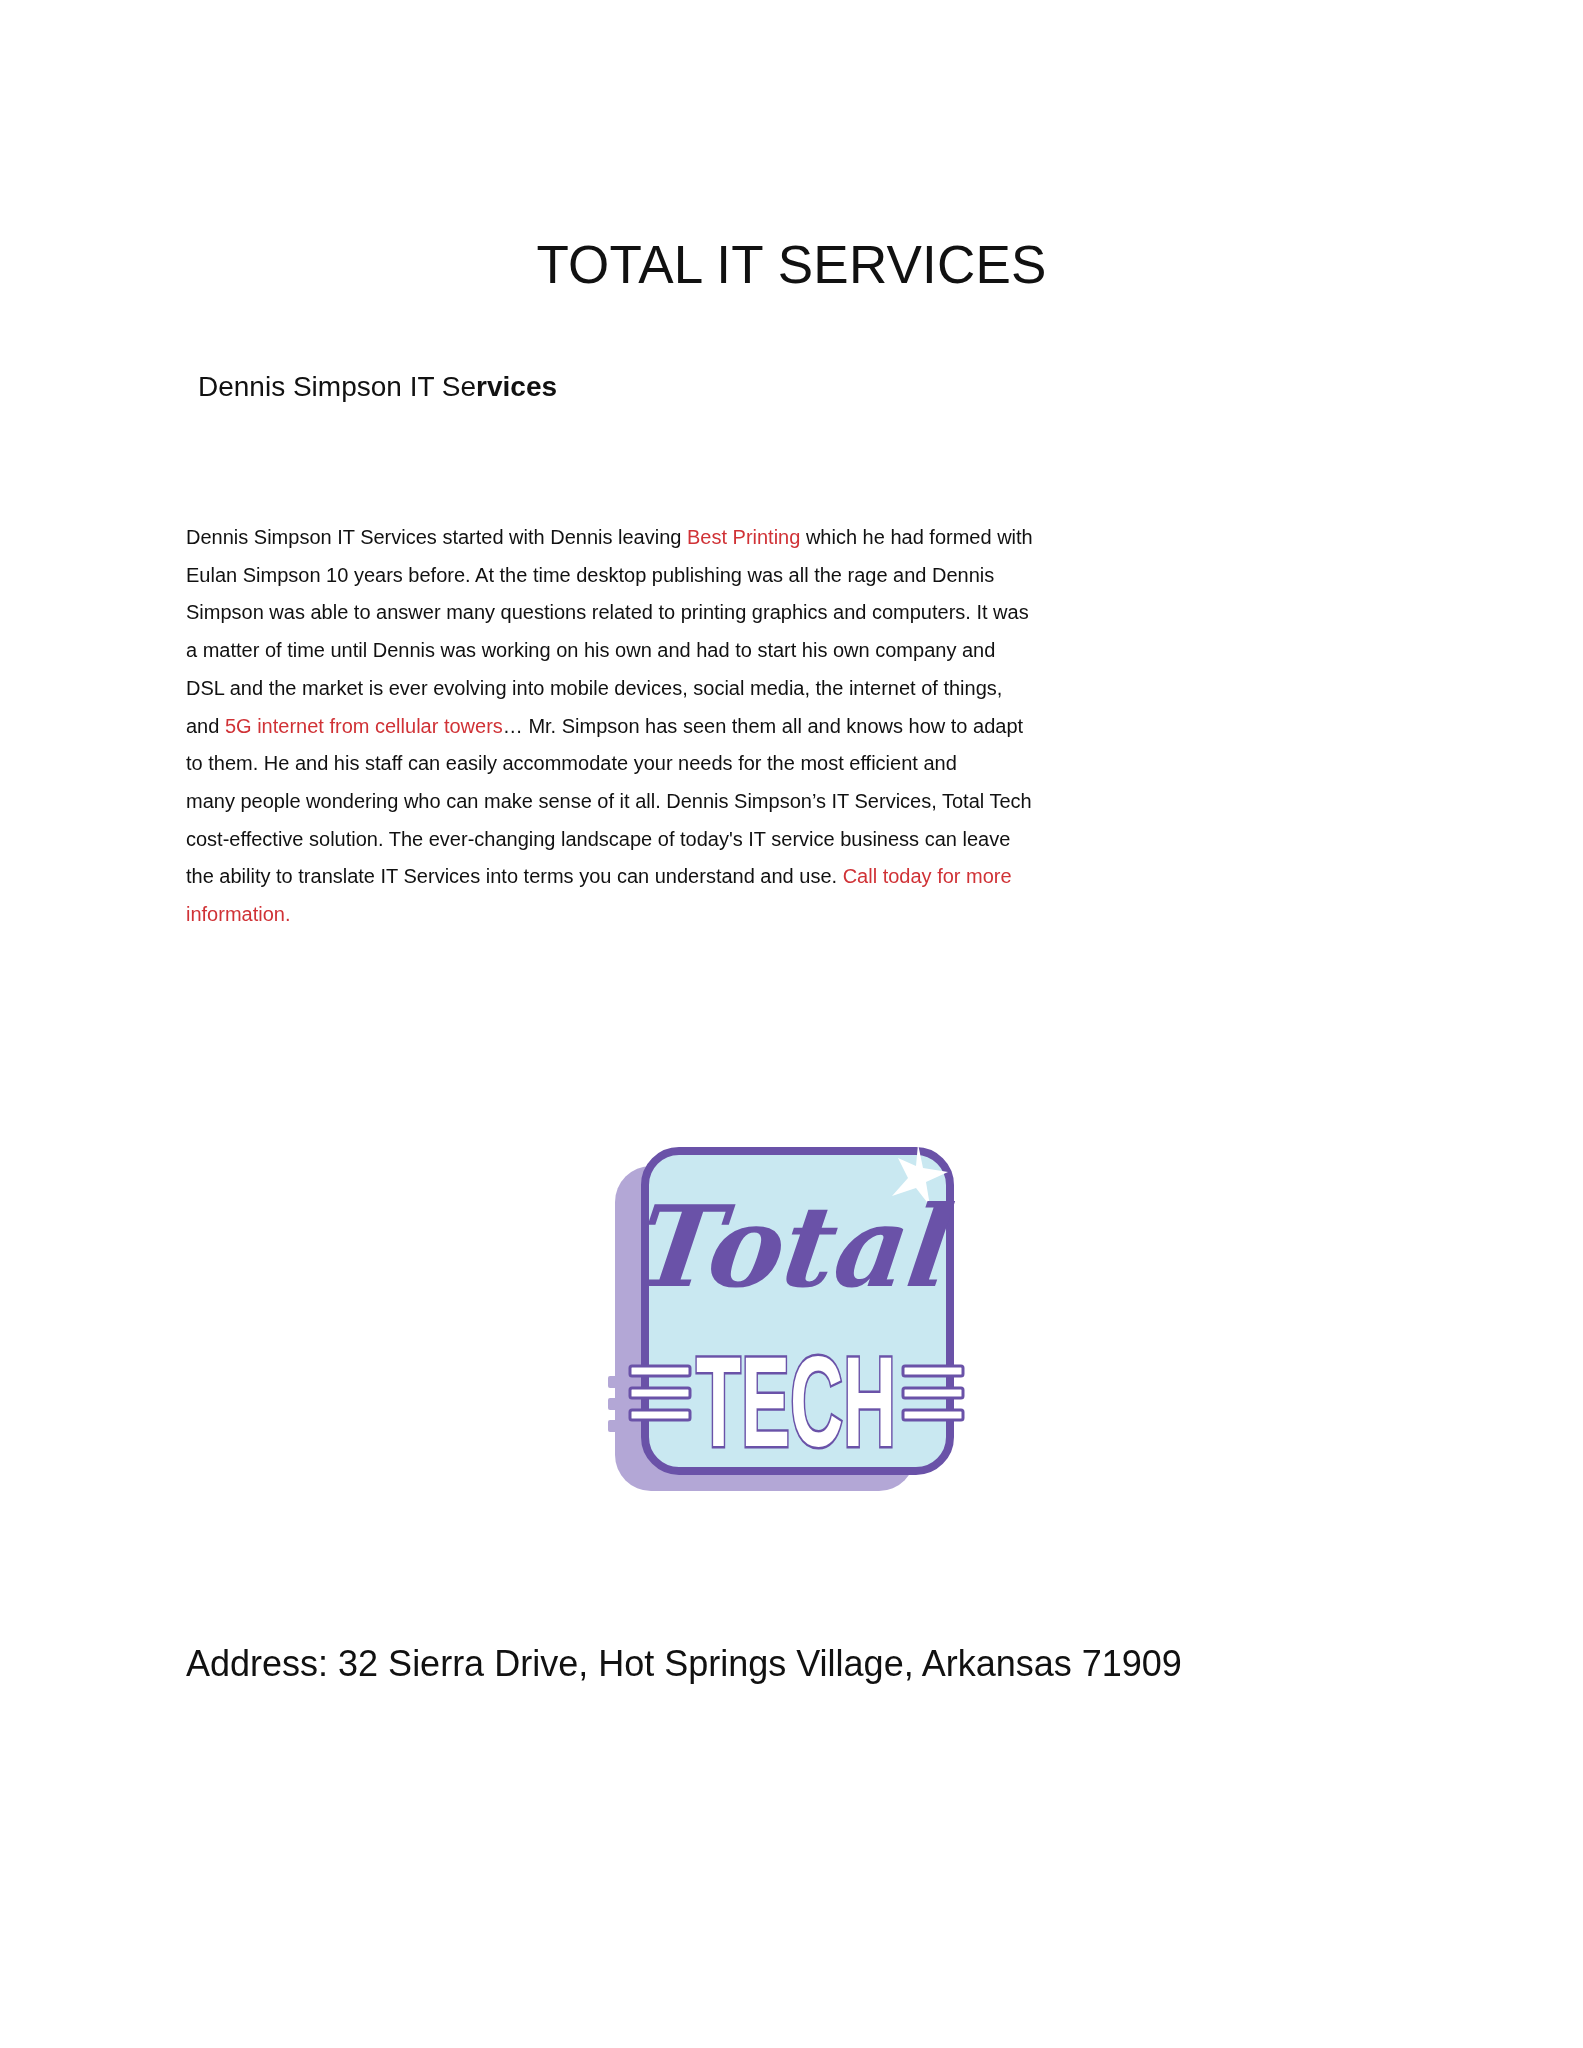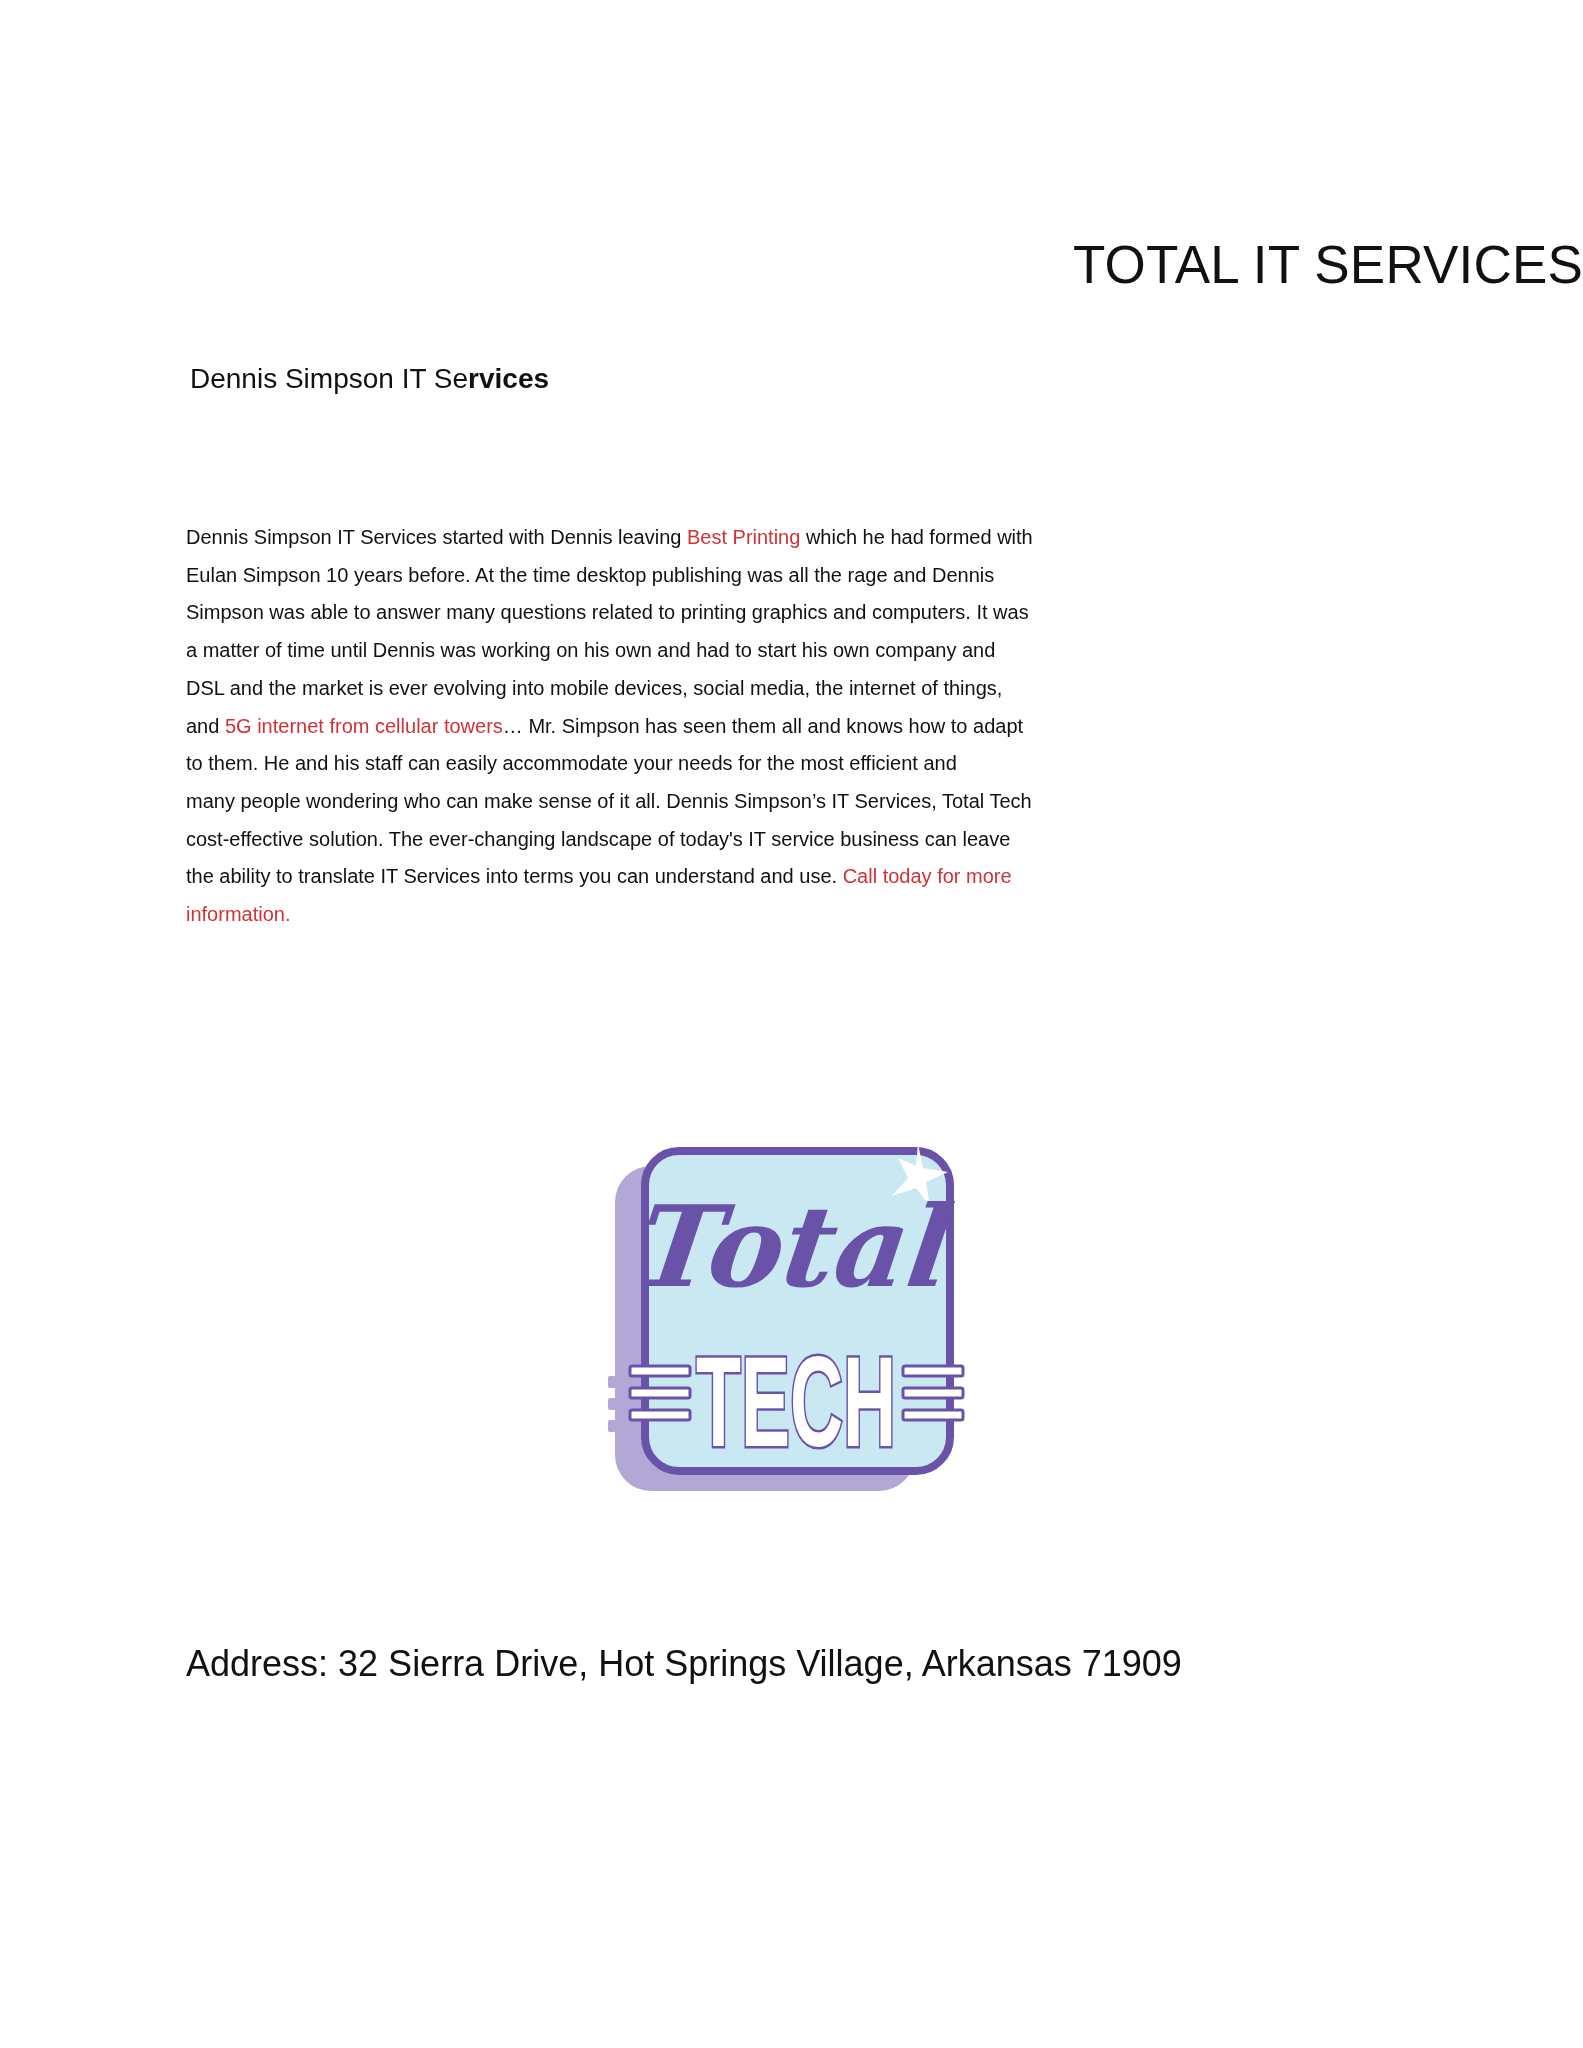--- a/index.html
+++ b/index.html
@@ -13,33 +13,33 @@
       position: relative;
       overflow: hidden;
       font-family: "Liberation Sans", sans-serif;
       color: #111111;
     }
     .page-title {
       position: absolute;
       top: 236px;
       left: 0;
       width: 1583px;
-      text-align: right;
+      text-align: center;
       font-size: 53px;
       font-weight: normal;
       letter-spacing: 0.2px;
       margin: 0;
       line-height: 1.1;
     }
     .subtitle {
       position: absolute;
       top: 358px;
       left: 186px;
       font-size: 28px;
-      margin: 4px;
+      margin: 12px;
       line-height: 1.2;
     }
     .subtitle .bold-part { font-weight: bold; }
     .body-paragraph {
       position: absolute;
       top: 519px;
       left: 186px;
       width: 1220px;
       font-size: 20px;
       line-height: 37.7px;

